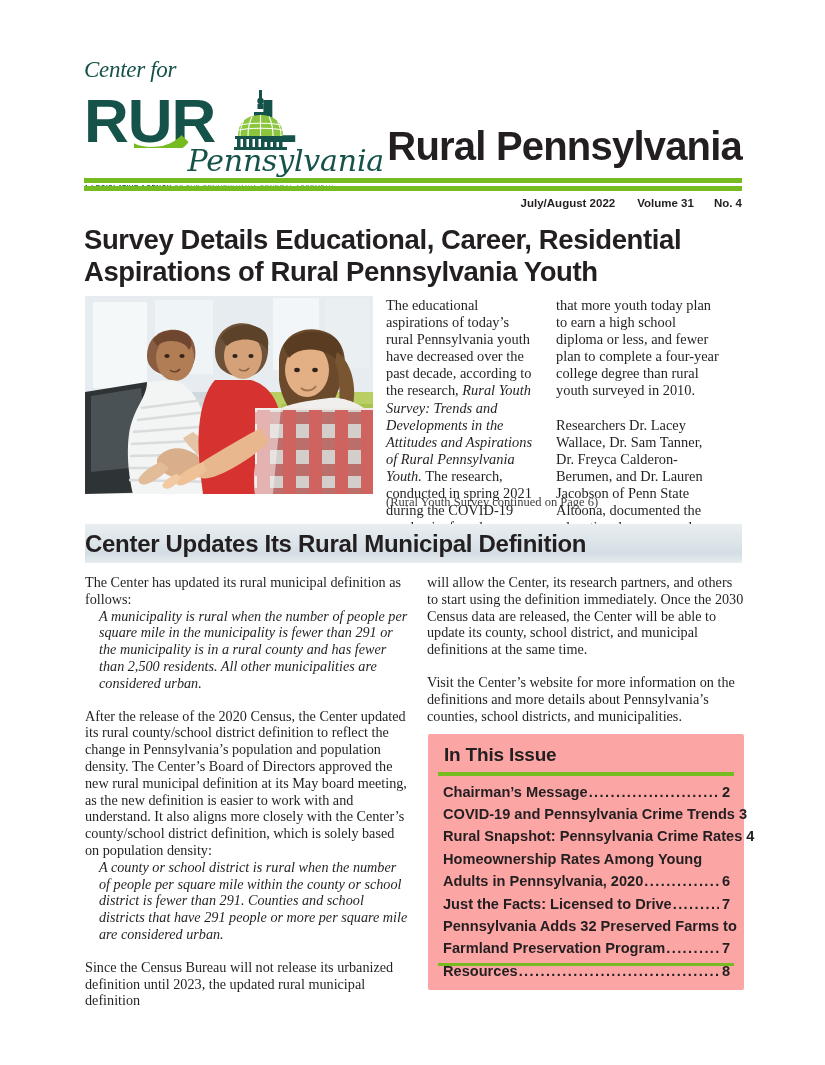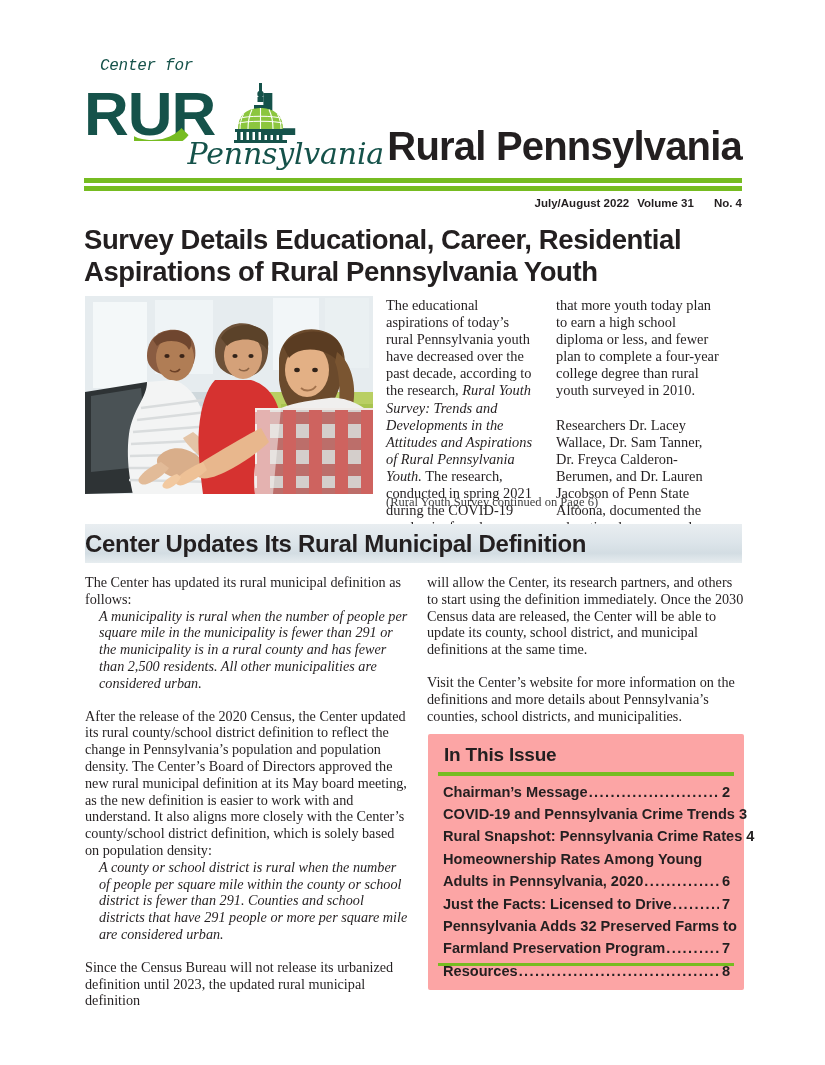--- a/index.html
+++ b/index.html
@@ -31,27 +31,27 @@
     width: 658px;
     height: 130px;
   }
   .logo-block {
     position: absolute;
     left: 0;
     top: 0;
     width: 310px;
   }
   .logo-centerfor {
-    font-family: Liberation Mono, monospace;
+    font-family: Liberation Serif, serif;
     font-style: italic;
-    font-size: 16px;
+    font-size: 23px;
     color: #15524a;
     letter-spacing: -0.3px;
     line-height: 1;
-    margin-left: 16px;
+    margin-left: 0;
   }
   .logo-rural-row {
     position: relative;
     height: 58px;
     margin-top: 11px;
   }
   .logo-rural {
     font-family: "Liberation Sans", sans-serif;
     font-weight: bold;
     font-size: 62px;
@@ -139,21 +139,21 @@
   .issue-line {
     position: absolute;
     right: 83px;
     top: 197px;
     font-family: "Liberation Sans", sans-serif;
     font-weight: bold;
     font-size: 11.5px;
     color: #231f20;
   }
   .issue-line span { display: inline-block; text-align: center; }
-  .issue-vol { margin-left: 8px; }
+  .issue-vol { margin-left: 22px; }
   .issue-no { margin-left: 20px; }
 
   
   .headline1 {
     position: absolute;
     left: 84px;
     top: 224px;
     width: 640px;
     font-family: "Liberation Sans", sans-serif;
     font-weight: bold;

